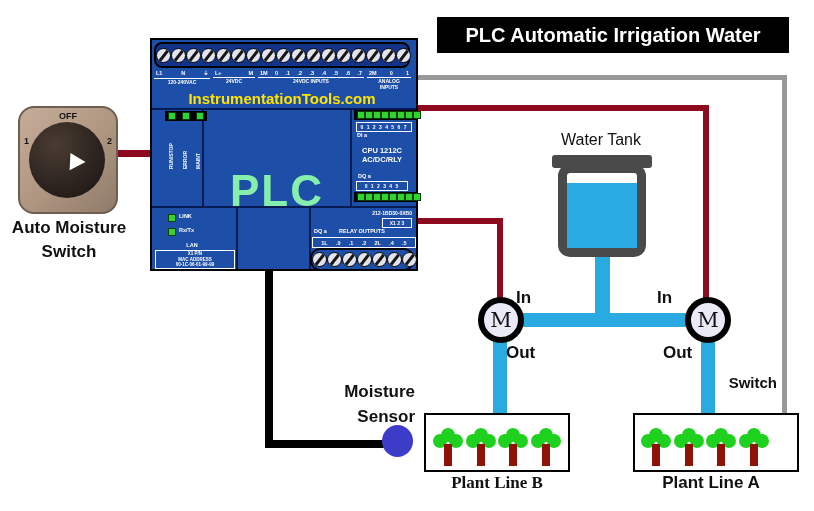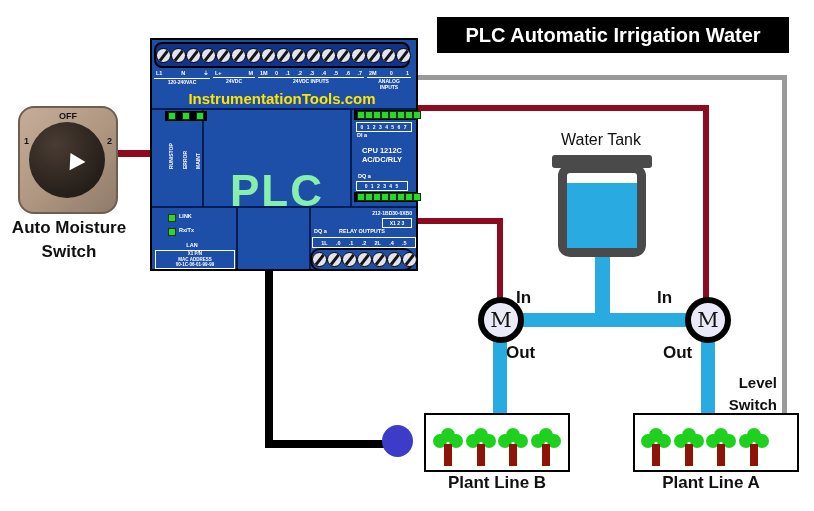--- a/index.html
+++ b/index.html
@@ -260,24 +260,27 @@
     <span>M</span>
   </div>
   <div class="motor" style="left:685px;top:297px;">
     <span>M</span>
   </div>
   <div class="flowlab" style="left:516px;top:288px;">In</div>
   <div class="flowlab" style="left:506px;top:343px;">Out</div>
   <div class="flowlab" style="left:657px;top:288px;">In</div>
   <div class="flowlab" style="left:663px;top:343px;">Out</div>
 
+  <div class="caption" style="left:280px;top:379px;width:135px;text-align:right;line-height:25px;">
+    <span style="display:block;">Moisture</span>
+    <span style="display:block;">Sensor</span>
+  </div>
   <div class="sensor"></div>
 
   <div class="caption" style="left:695px;top:372px;width:82px;text-align:right;font-size:15px;line-height:22px;">
-    <span style="display:block;">Level</span>
     <span style="display:block;">Switch</span>
   </div>
   <div class="float-sw"></div>
 
   <div class="plantbox" style="left:424px;top:413px;width:134px;">
       <span class="tree">
         <span class="foliage"></span>
         <span class="trunk"></span>
       </span>
       <span class="tree">
@@ -304,16 +307,16 @@
       </span>
       <span class="tree">
         <span class="foliage"></span>
         <span class="trunk"></span>
       </span>
       <span class="tree">
         <span class="foliage"></span>
         <span class="trunk"></span>
       </span>
     </div>
-  <div class="caption" style="left:424px;top:473px;width:146px;">Plant Line B</div>
+  <div class="caption" style="left:424px;top:473px;width:146px;font-family:Liberation Serif, serif;">Plant Line B</div>
   <div class="caption" style="left:636px;top:473px;width:150px;">Plant Line A</div>
 
 </div>
 
 </body></html>

